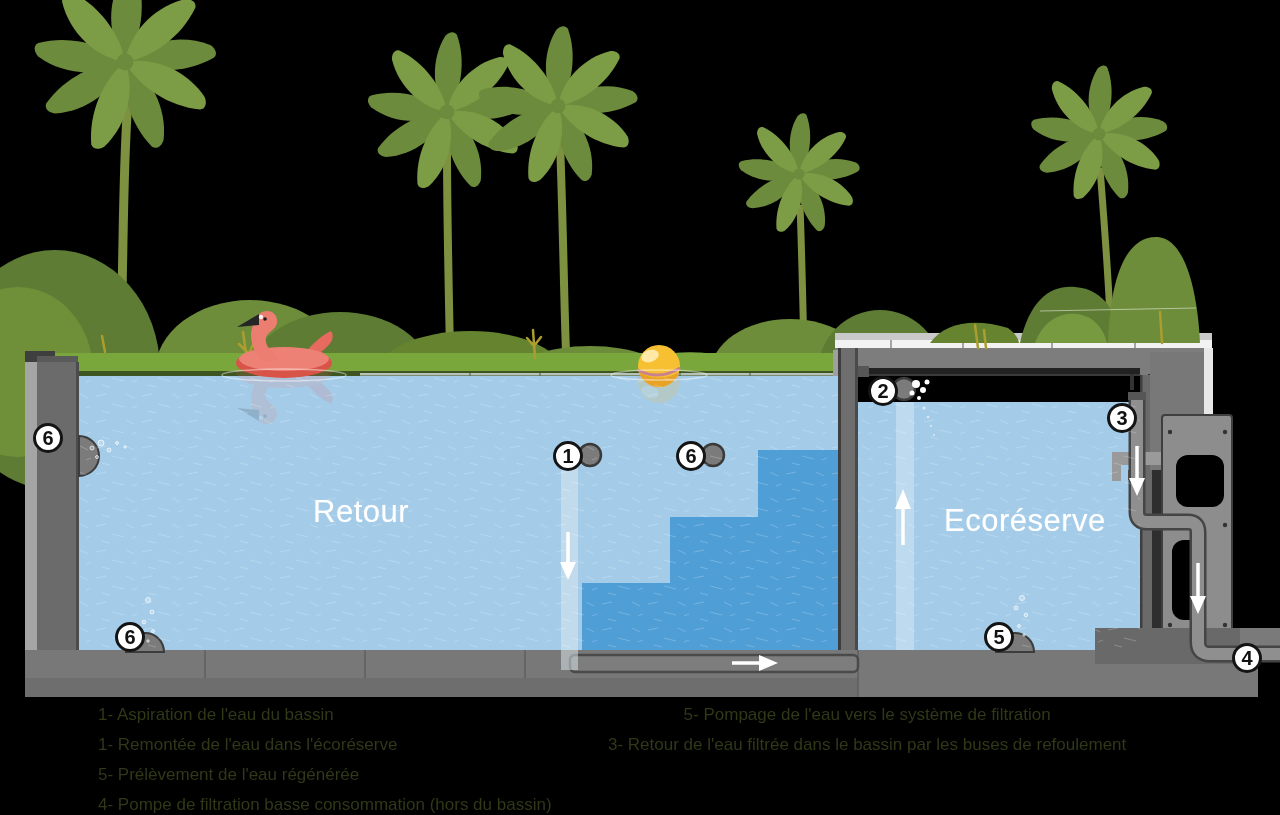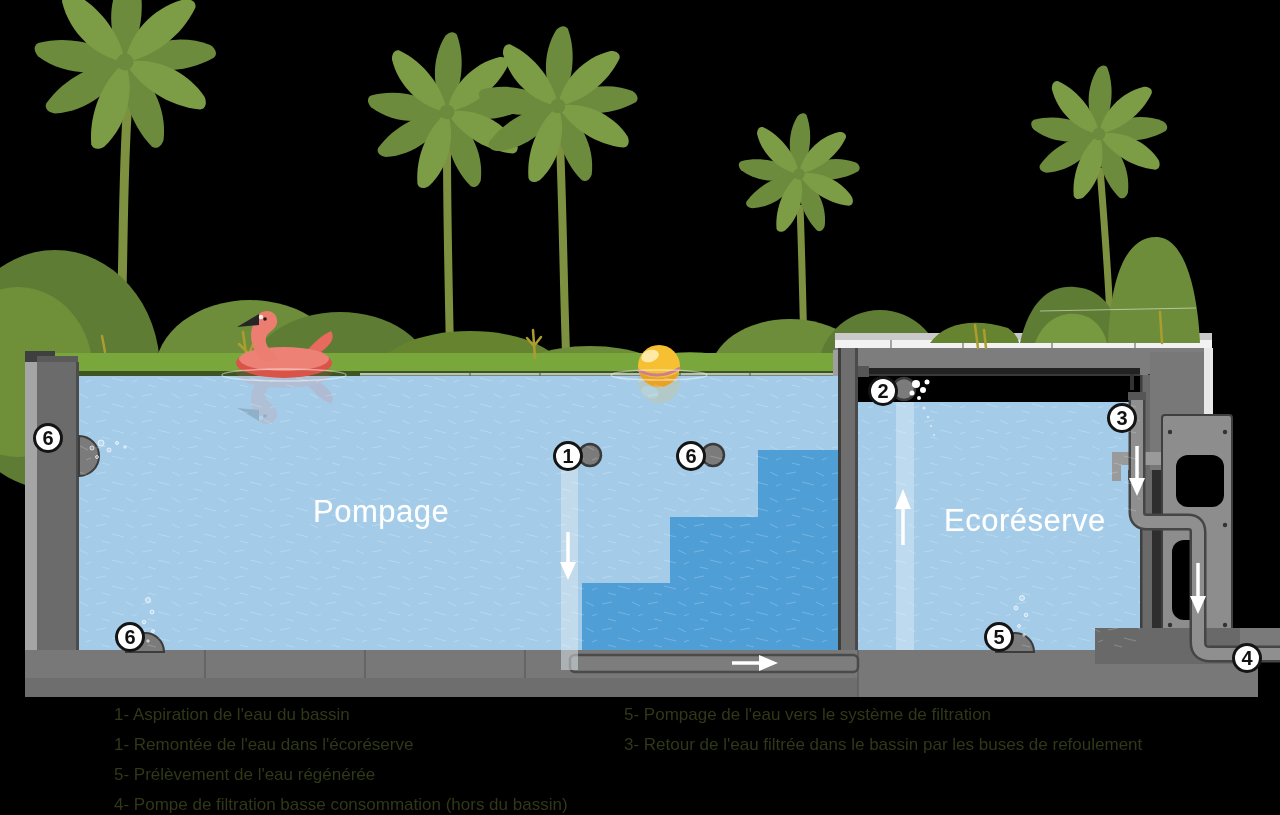--- a/index.html
+++ b/index.html
@@ -5,21 +5,21 @@
   html,body{margin:0;padding:0;background:#000;}
   #stage{position:relative;width:1280px;height:815px;background:#000;overflow:hidden;
          font-family:"Liberation Sans",sans-serif;}
   #art{position:absolute;left:0;top:0;}
   .pool-label{position:absolute;color:#fff;font-size:31px;letter-spacing:.5px;font-weight:400;
               text-shadow:0 0 1px rgba(255,255,255,.4);white-space:nowrap;}
   .marker{position:absolute;width:30px;height:30px;box-sizing:border-box;background:#fff;
           border:3px solid #141414;border-radius:50%;color:#111;font-weight:bold;font-size:20px;
           display:flex;align-items:center;justify-content:center;z-index:5;}
   .legend{position:absolute;color:#39421d;opacity:.85;font-size:17px;line-height:30px;white-space:nowrap;}
-  .legend div{height:30px;margin-left:16px;}
+  .legend div{height:30px;}
 </style>
 </head>
 <body>
 
 <div id="stage">
 
 <svg id="art" width="1280" height="815" viewBox="0 0 1280 815">
   <defs>
     <pattern id="wtx" width="46" height="26" patternUnits="userSpaceOnUse">
       <path d="M4,6 l10,-2 M20,14 l12,3 M34,4 l8,4 M10,21 l8,2 M40,18 l5,-2" stroke="#ffffff" stroke-width="1" opacity="0.22" fill="none"></path>
@@ -278,36 +278,36 @@
   <g>
     <use href="#ball" transform="matrix(1,0,0,-1,0,748)" opacity="0.18"></use>
     <use href="#ball"></use>
     <ellipse cx="659" cy="375" rx="48" ry="5" stroke="rgba(255,255,255,.45)" stroke-width="1.5" fill="none"></ellipse>
   </g>
 
   <rect x="79" y="376" width="759" height="276" fill="url(#wtx)"></rect>
   <rect x="858" y="402" width="282" height="248" fill="url(#wtx)"></rect>
 </svg>
 
-  <div class="pool-label" style="left:313px;top:494px;">Pompage</div>
+  <div class="pool-label" style="left:313px;top:494px;">Retour</div>
   <div class="pool-label" style="left:944px;top:503px;">Ecoréserve</div>
 
   <div class="marker" style="left:33px;top:423px;">6</div>
   <div class="marker" style="left:115px;top:622px;">6</div>
   <div class="marker" style="left:553px;top:441px;">1</div>
   <div class="marker" style="left:676px;top:441px;">6</div>
   <div class="marker" style="left:868px;top:376px;">2</div>
   <div class="marker" style="left:1107px;top:403px;">3</div>
   <div class="marker" style="left:984px;top:622px;">5</div>
   <div class="marker" style="left:1232px;top:643px;">4</div>
 
   <div class="legend" style="left:98px;top:700px;">
     <div>1- Aspiration de l'eau du bassin</div>
     <div>1- Remontée de l'eau dans l'écoréserve</div>
     <div>5- Prélèvement de l'eau régénérée</div>
     <div>4- Pompe de filtration basse consommation (hors du bassin)</div>
   </div>
-  <div class="legend" style="left:608px;top:700px;">
+  <div class="legend" style="left:608px;top:700px;text-align:center;">
     <div>5- Pompage de l'eau vers le système de filtration</div>
     <div>3- Retour de l'eau filtrée dans le bassin par les buses de refoulement</div>
   </div>
 
 </div>
 
 </body></html>

